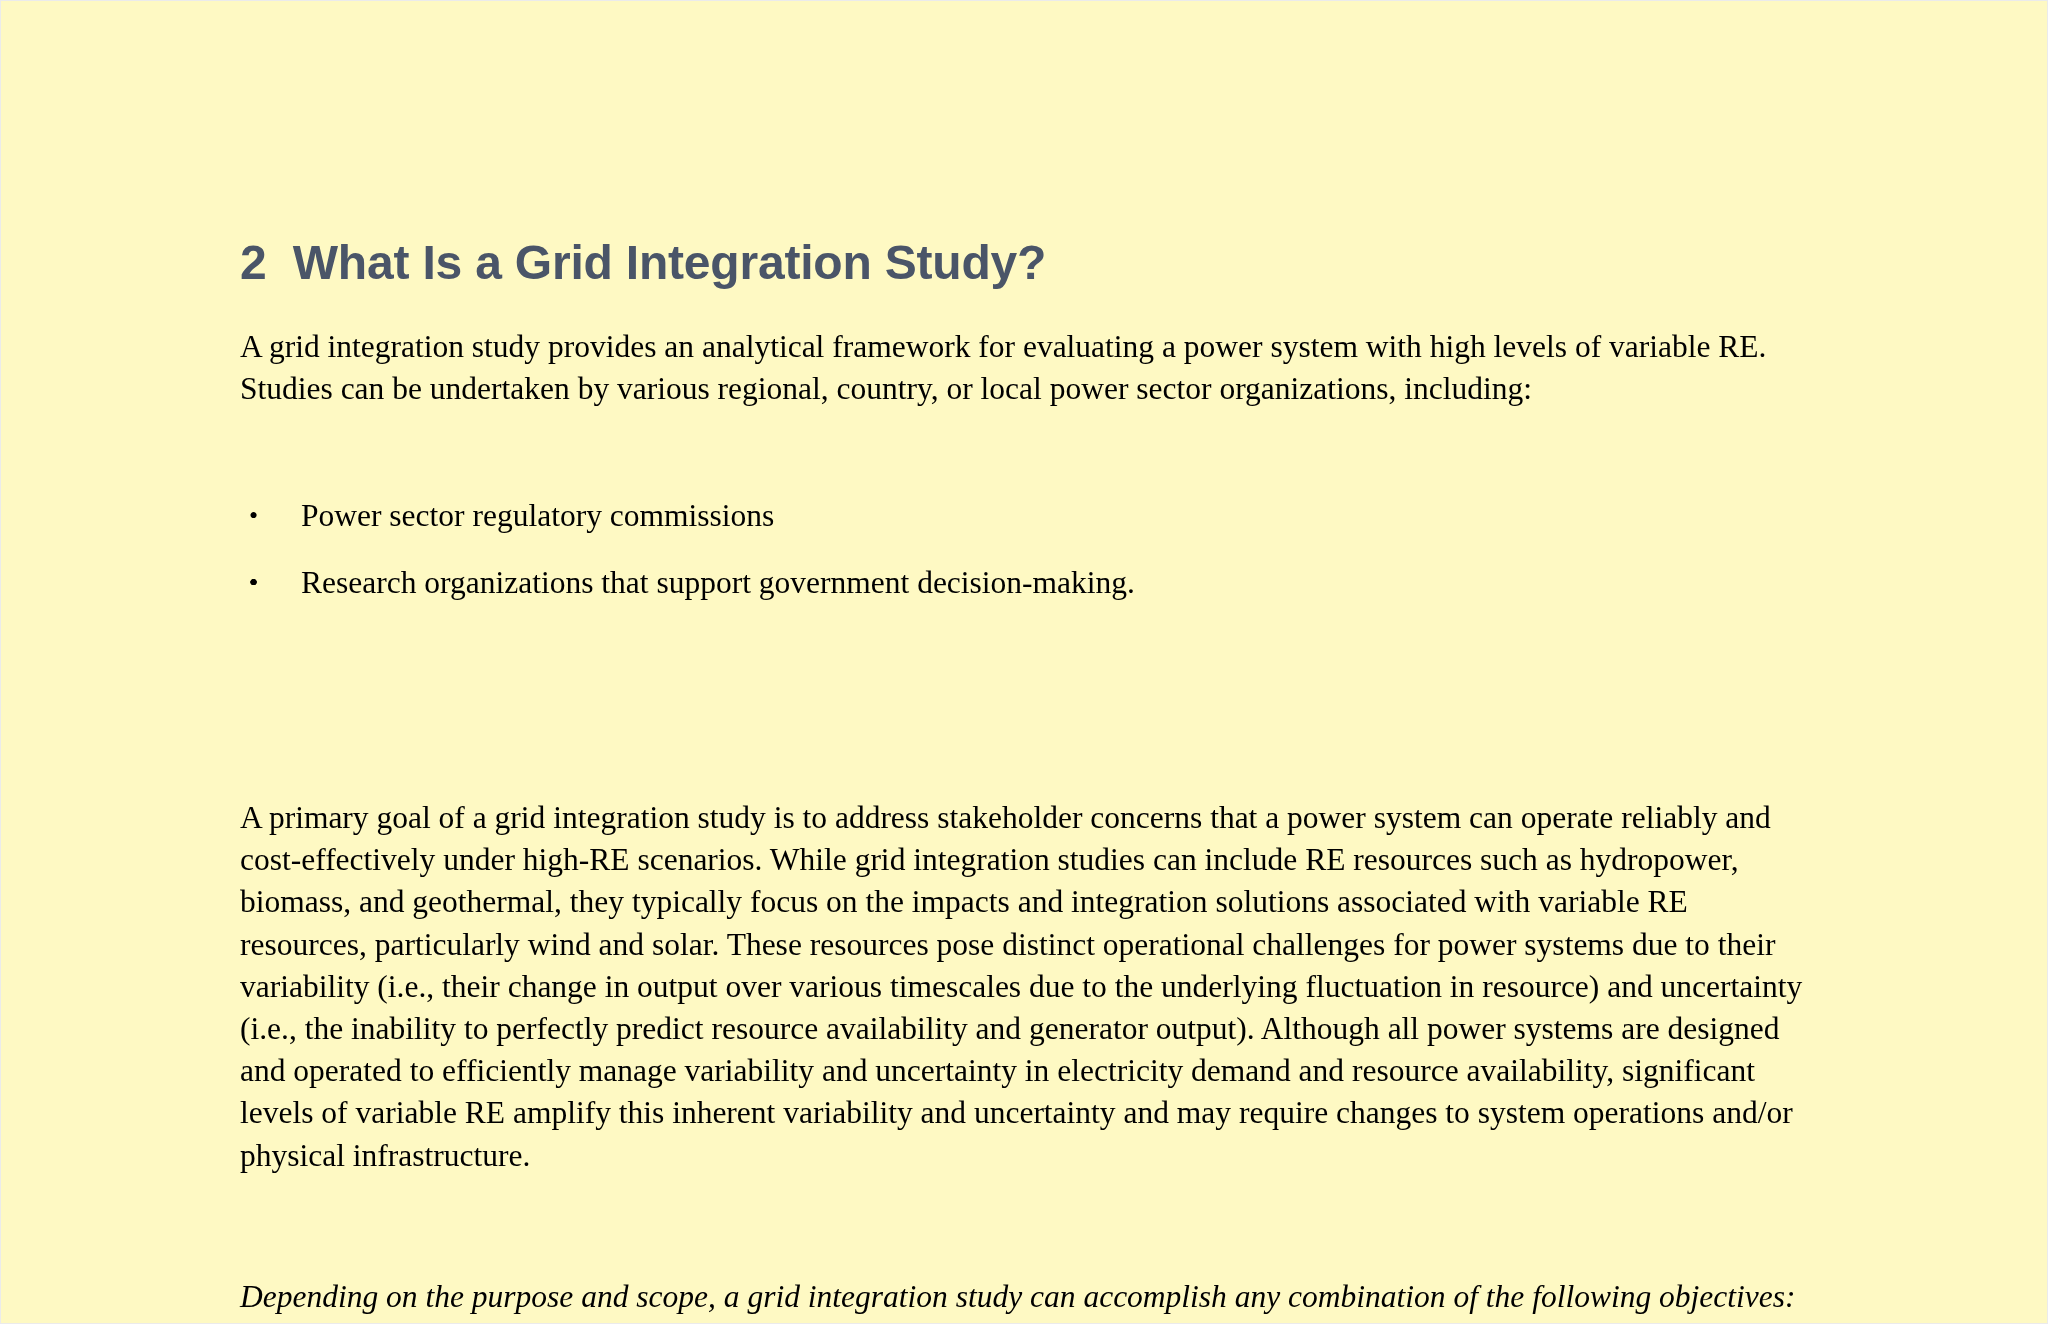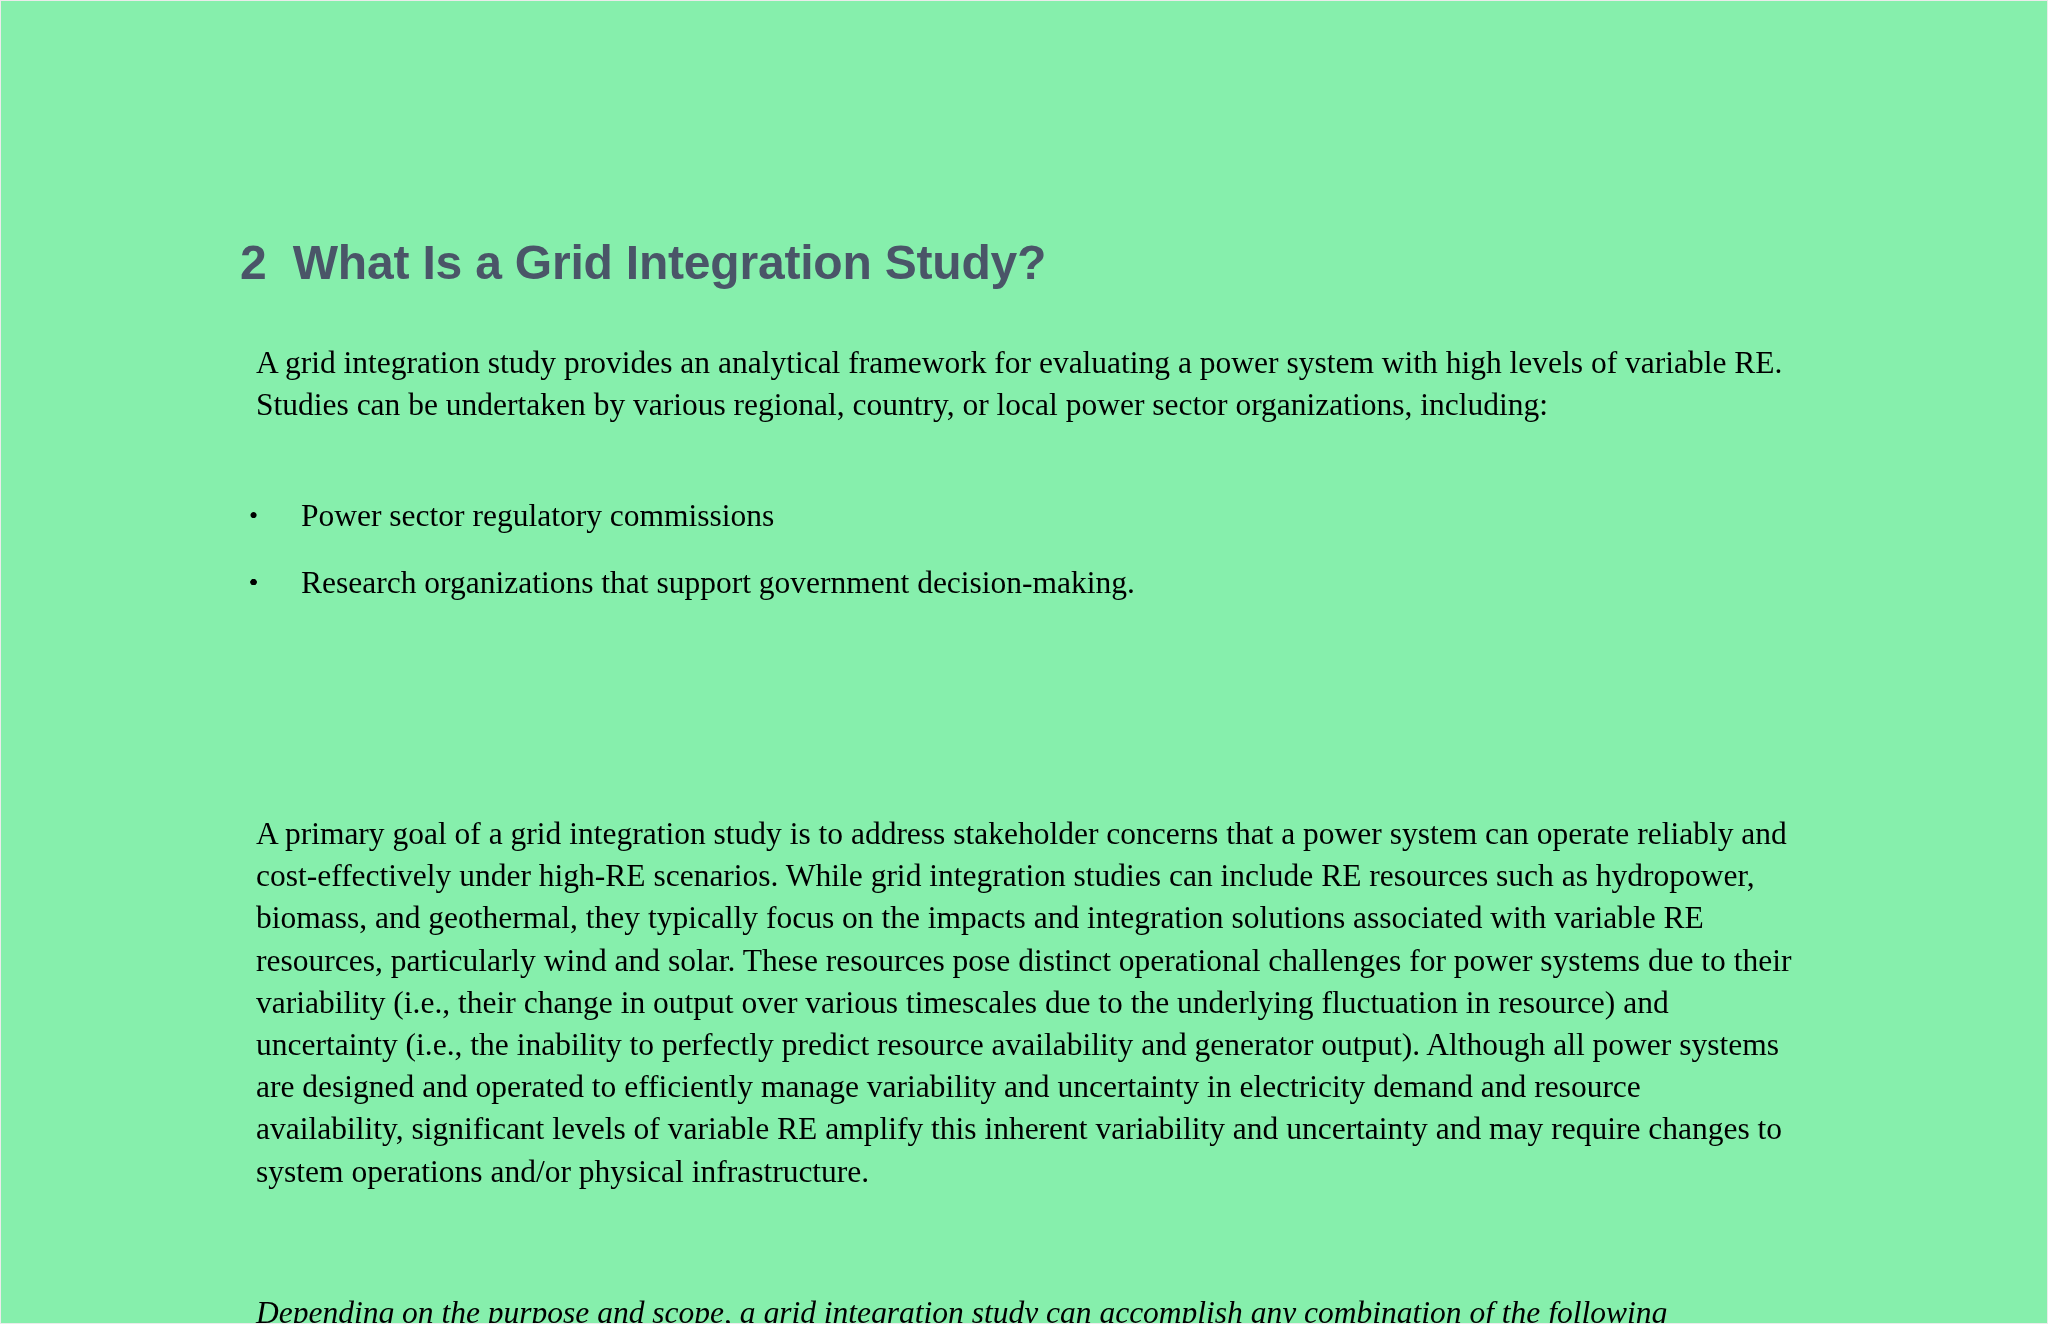--- a/index.html
+++ b/index.html
@@ -6,21 +6,21 @@
   html, body {
     margin: 0;
     padding: 0;
     background: #ffffff;
   }
 
   .page {
     position: relative;
     width: 2048px;
     height: 1324px;
-    background: #86efac;
+    background: #fef9c3;
     box-sizing: border-box;
     border: 1px solid #ebebeb;
     overflow: hidden;
   }
 
   .content {
     position: absolute;
     left: 239px;
     top: 0;
     width: 1566px;
@@ -52,21 +52,21 @@
     color: #000000;
     text-align: left;
   }
 
   #para-intro  { top: 325px; width: 1570px; }
   #bullet-list { top: 494px; width: 1570px; }
   #para-main   { top: 796px; width: 1572px; }
   #para-closing{ top: 1275px; width: 1570px; font-style: italic; }
 
   .body-block p {
-    margin: 16px;
+    margin: 0;
     padding: 0;
   }
 
   
   ul.bullets {
     list-style: none;
     margin: 0;
     padding: 0;
   }
   ul.bullets > li {

